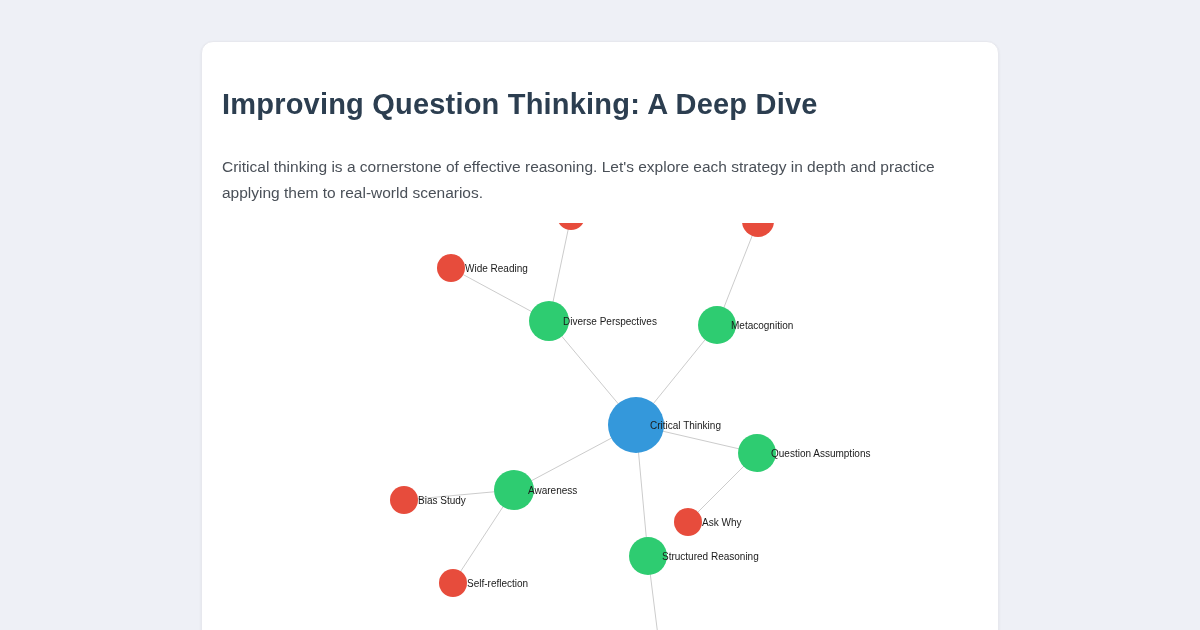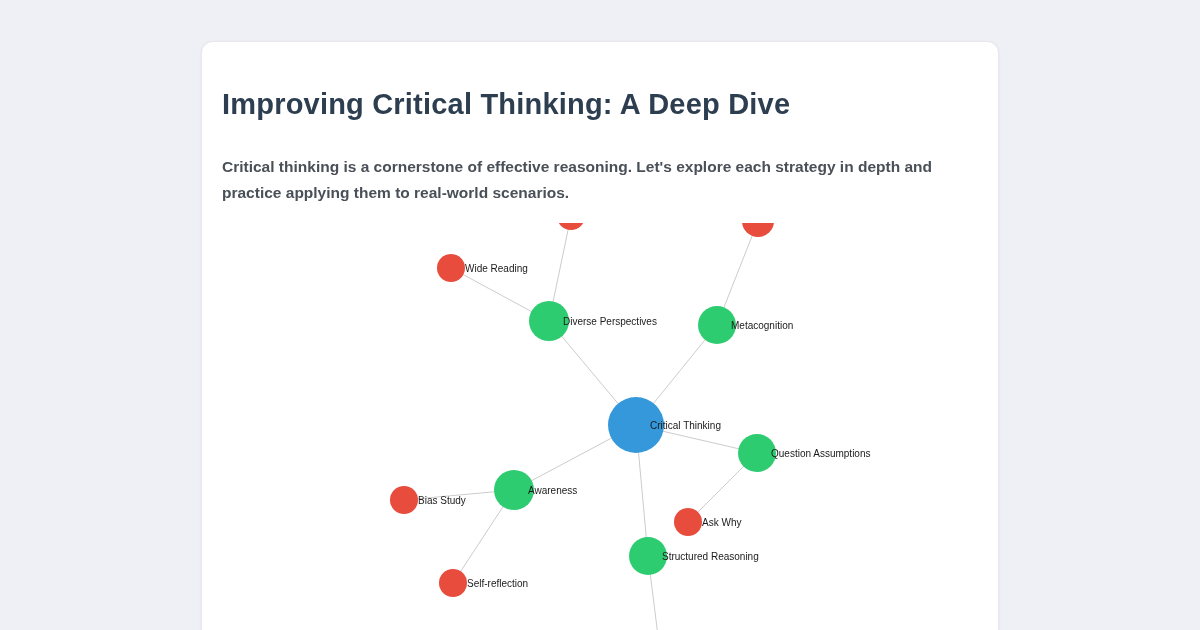--- a/index.html
+++ b/index.html
@@ -29,38 +29,37 @@
     color: #2c3e50;
     letter-spacing: 0.2px;
   }
   .card p.description {
     position: absolute;
     left: 20px; top: 112px;
     width: 745px;
     font-size: 15.5px;
     line-height: 26px;
     color: #4a5058;
-    font-weight: bold;
   }
   .graph-wrap {
     position: absolute;
     left: 0; top: 181px;
     width: 798px; height: 460px;
     overflow: hidden;
   }
   .graph-wrap svg { display: block; }
   svg text {
     font-family: "Liberation Sans", sans-serif;
   }
 </style>
 </head>
 <body>
 
 <div class="card">
-  <h1>Improving Critical Thinking: A Deep Dive</h1>
+  <h1>Improving Question Thinking: A Deep Dive</h1>
   <p class="description">Critical thinking is a cornerstone of effective reasoning. Let's explore each strategy in depth and practice applying them to real-world scenarios.</p>
   <div class="graph-wrap">
     <svg xmlns="http://www.w3.org/2000/svg" width="798" height="460" viewBox="0 0 798 460">
         <line x1="249" y1="45" x2="347" y2="98" stroke="#cccccc" stroke-width="1"></line>
         <line x1="369" y1="-7" x2="347" y2="98" stroke="#cccccc" stroke-width="1"></line>
         <line x1="347" y1="98" x2="434" y2="202" stroke="#cccccc" stroke-width="1"></line>
         <line x1="556" y1="-2" x2="515" y2="102" stroke="#cccccc" stroke-width="1"></line>
         <line x1="515" y1="102" x2="434" y2="202" stroke="#cccccc" stroke-width="1"></line>
         <line x1="434" y1="202" x2="312" y2="267" stroke="#cccccc" stroke-width="1"></line>
         <line x1="434" y1="202" x2="555" y2="230" stroke="#cccccc" stroke-width="1"></line>

